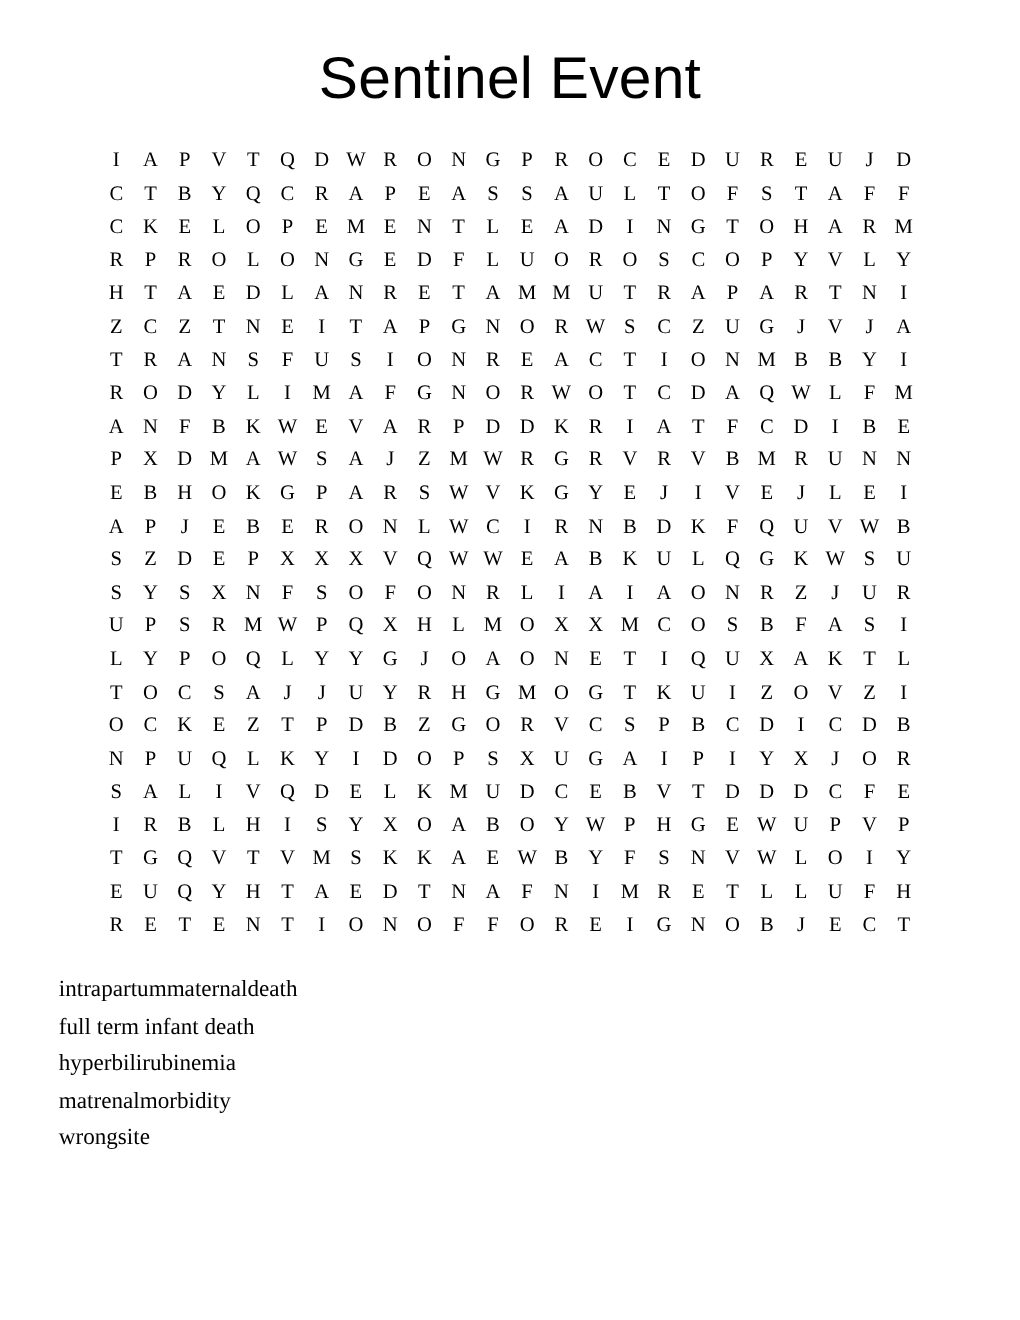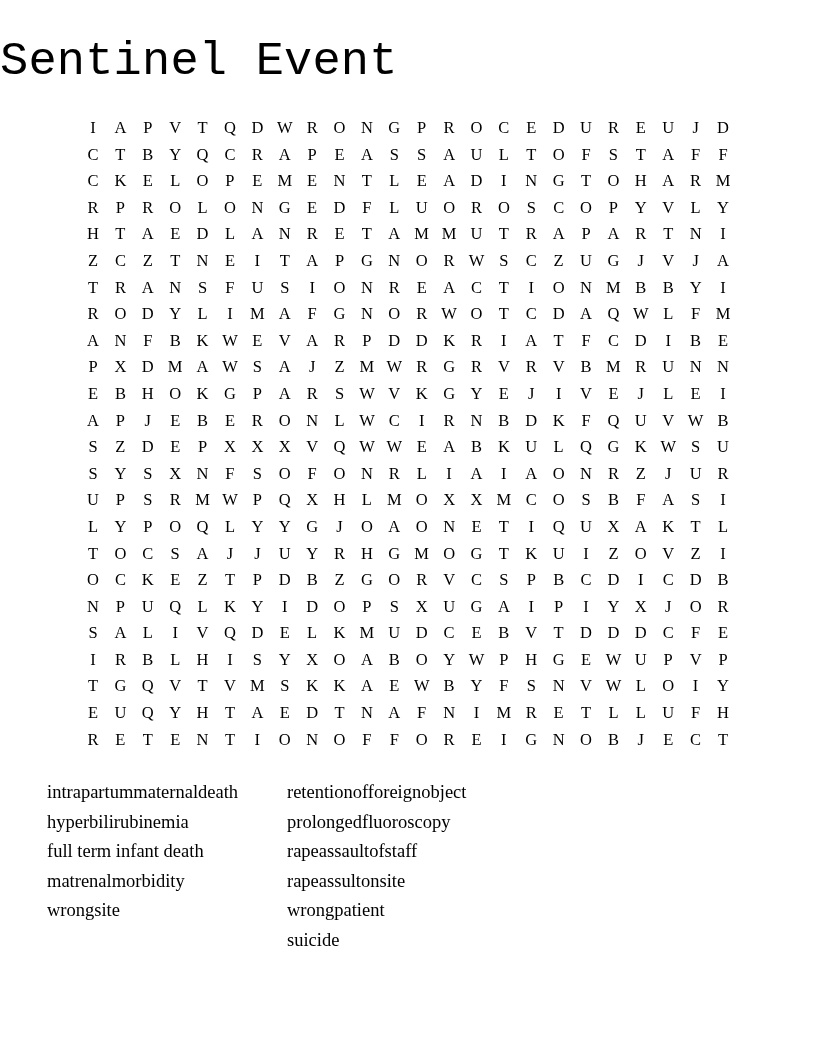--- a/index.html
+++ b/index.html
@@ -16,27 +16,28 @@
     color: #000000;
     overflow: hidden;
   }
   .page {
     width: 816px;
     height: 1056px;
     position: relative;
     box-sizing: border-box;
   }
   #puzzle-title {
+    text-align: center;
     font-size: 47px;
     font-weight: normal;
     letter-spacing: 0.2px;
     line-height: 1;
     margin: 0;
     padding-top: 38px;
-    font-family: Liberation Mono, monospace;
+    font-family: Liberation Sans, sans-serif;
   }
   #grid {
     margin-top: 30px;
     display: flex;
     flex-direction: column;
     align-items: center;
   }
   .grid-row {
     display: flex;
     height: 26.6px;
@@ -702,28 +703,20 @@
         <span class="grid-cell">J</span>
         <span class="grid-cell">E</span>
         <span class="grid-cell">C</span>
         <span class="grid-cell">T</span>
       </div>
     </div>
 
   <div id="word-list">
       <div class="word-column col-0">
         <div class="word-item">intrapartummaternaldeath</div>
+        <div class="word-item">full term infant death</div>
         <div class="word-item">hyperbilirubinemia</div>
-        <div class="word-item">full term infant death</div>
         <div class="word-item">matrenalmorbidity</div>
         <div class="word-item">wrongsite</div>
-      </div>
-      <div class="word-column col-1">
-        <div class="word-item">retentionofforeignobject</div>
-        <div class="word-item">prolongedfluoroscopy</div>
-        <div class="word-item">rapeassaultofstaff</div>
-        <div class="word-item">rapeassultonsite</div>
-        <div class="word-item">wrongpatient</div>
-        <div class="word-item">suicide</div>
       </div>
     </div>
 
 </div>
 
 </body></html>

